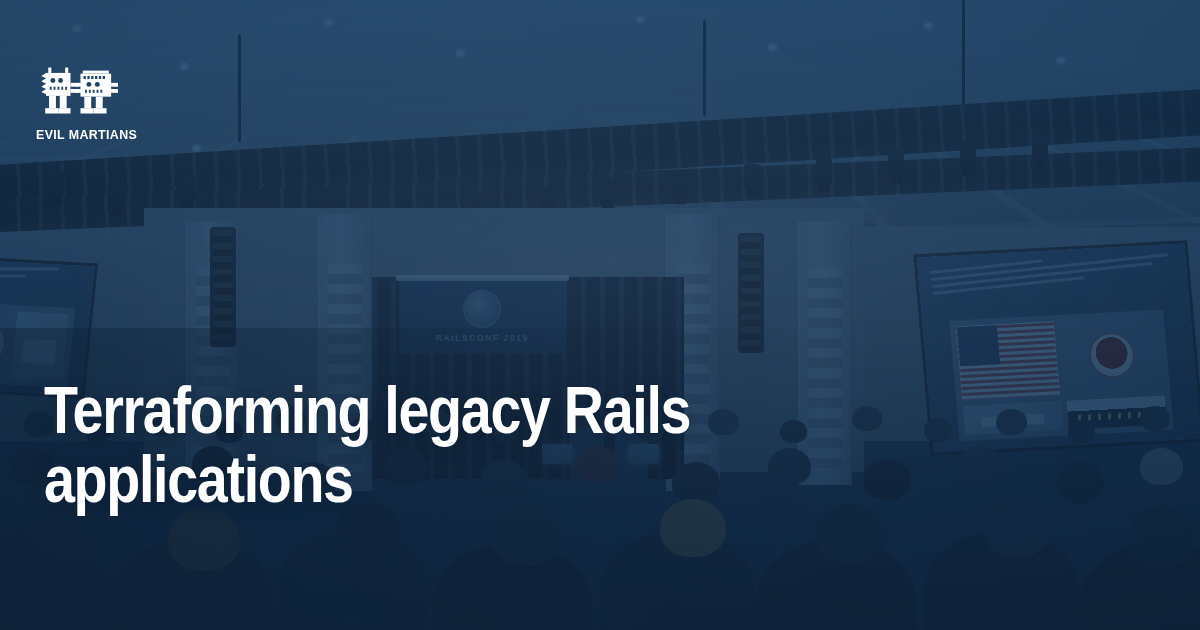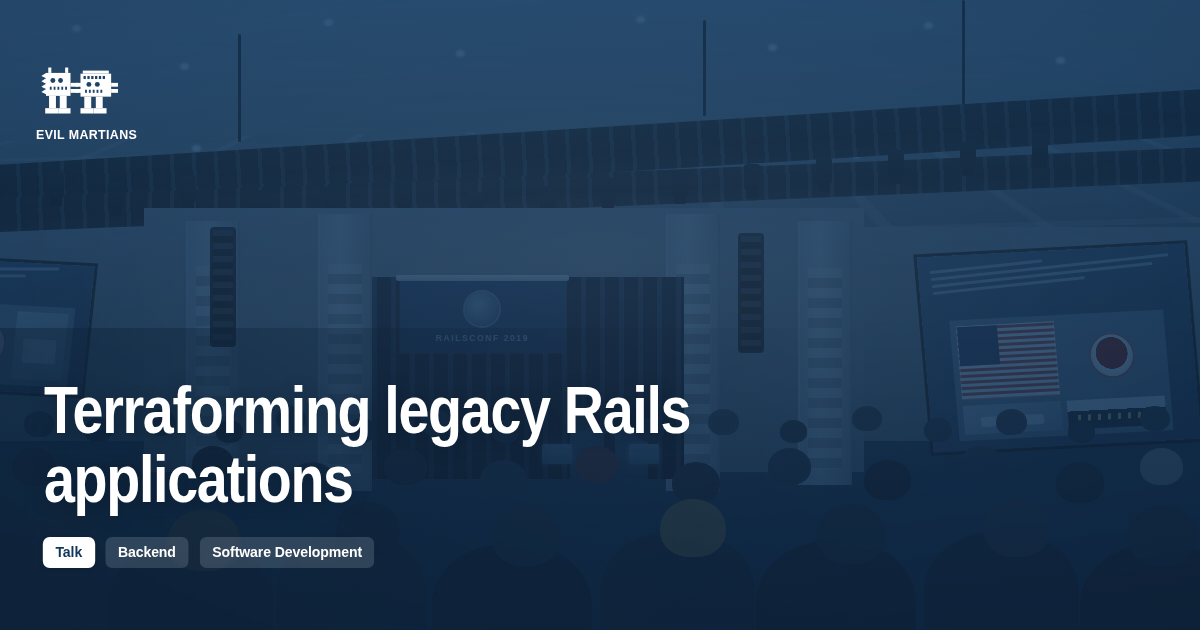--- a/index.html
+++ b/index.html
@@ -522,20 +522,15 @@
         </svg>
       </span>
       <div class="logo-word">EVIL MARTIANS</div>
     </div>
 
     <div id="title">
       <div>Terraforming legacy Rails</div>
       <div>applications</div>
     </div>
 
-    <div id="tags">
-      <span class="tag primary">Talk</span>
-      <span class="tag ghost">Backend</span>
-      <span class="tag ghost">Software Development</span>
-    </div>
 
   </div>
 </div>
 
 </body></html>

